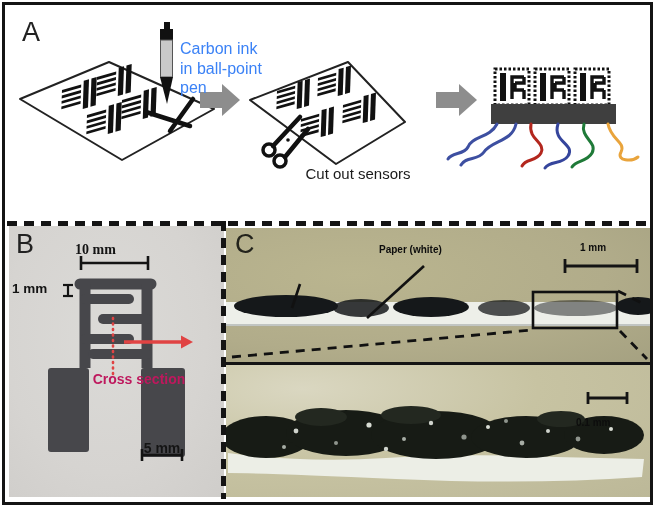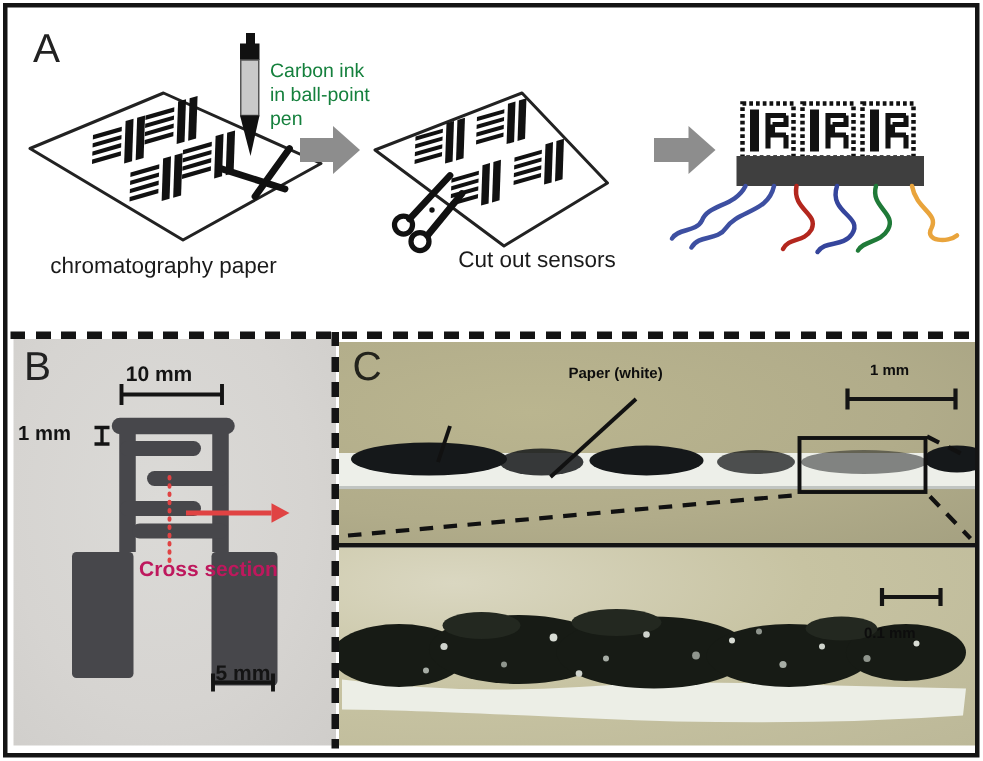--- a/index.html
+++ b/index.html
@@ -7,21 +7,21 @@
        font-family:"Liberation Sans",sans-serif;}
   .border-outer{position:absolute;left:2px;top:2px;right:2px;bottom:2px;
        border:3.5px solid #141414;pointer-events:none;z-index:50;}
   .dash-h{position:absolute;left:7px;top:221px;width:641px;height:4.5px;z-index:40;
        background:repeating-linear-gradient(90deg,#141414 0 10px,transparent 10px 17px);}
   .dash-v{position:absolute;left:221px;top:221px;width:4.5px;height:278px;z-index:40;
        background:repeating-linear-gradient(180deg,#141414 0 10px,transparent 10px 17px);}
   .txt{position:absolute;color:#141414;line-height:1.22;}
   .panel-letter{font-size:27px;color:#222;}
   .caption{font-size:15px;text-align:center;color:#1a1a1a;}
-  .pen-note{font-size:13px;color:#15803d;}
+  .pen-note{font-size:16px;color:#3b82f6;}
   .blabel{font-weight:bold;font-size:14px;}
   .clabel{font-weight:bold;font-size:10px;color:#0d0d0d;}
   .photoB{position:absolute;left:9px;top:226px;width:215px;height:271px;
        background:radial-gradient(ellipse at 45% 40%, #dbdad7 0%, #d6d4d1 60%, #cfcdca 100%);}
   .photoC1{position:absolute;left:226px;top:228px;width:424px;height:134px;
        background:radial-gradient(ellipse at 30% 35%, #bab58f 0%, #b1ac8a 60%, #a5a181 100%);}
   .photoC2{position:absolute;left:226px;top:362px;width:424px;height:135px;box-sizing:border-box;
        border-top:3px solid #141414;
        background:radial-gradient(ellipse at 18% 18%, #dad7c1 0%, #c7c3a2 48%, #bcb898 100%);}
   svg{position:absolute;left:0;top:0;}
@@ -103,21 +103,20 @@
 
   <div class="txt panel-letter" style="left:22px;top:16px;">A</div>
 
   <div class="txt pen-note" style="left:180px;top:39px;">
     <span style="display:block">Carbon ink</span>
     <span style="display:block">in ball-point</span>
     <span style="display:block">pen</span>
   </div>
 
   <div class="txt caption" style="left:23px;top:169px;width:172px;">
-    <span style="display:block">chromatography paper</span>
   </div>
   <div class="txt caption" style="left:288px;top:165px;width:140px;">
     <span style="display:block">Cut out sensors</span>
   </div>
 
   <div class="photoB">
     <svg width="215" height="271" viewBox="0 0 215 271">
       <g stroke="#47474b" fill="none">
 
         <path d="M71,58 H142" stroke-width="11" stroke-linecap="round"></path>
@@ -151,21 +150,21 @@
 
       <path d="M104,92 V152" stroke="#e04343" stroke-width="2.6" stroke-dasharray="1,4.5" stroke-linecap="round"></path>
       <g>
         <path d="M115,116 H172" stroke="#e04343" stroke-width="3.4"></path>
         <polygon points="172,109.5 184,116 172,122.5" fill="#e04343"></polygon>
       </g>
     </svg>
   </div>
 
   <div class="txt panel-letter" style="left:16px;top:228px;">B</div>
-  <div class="txt blabel" style="left:75px;top:241px;width:62px;text-align:center;">10 mm</div>
+  <div class="txt blabel" style="left:75px;top:241px;width:62px;text-align:left;font-family:Liberation Serif, serif;">10 mm</div>
   <div class="txt blabel" style="left:12px;top:281px;font-size:13.5px;">1 mm</div>
   <div class="txt blabel" style="left:85px;top:371px;width:108px;text-align:center;color:#be185d;">Cross section</div>
   <div class="txt blabel" style="left:131px;top:440px;width:62px;text-align:center;">5 mm</div>
 
   <div class="photoC1">
     <svg width="424" height="134" viewBox="0 0 424 134">
 
       <rect x="0" y="74" width="424" height="24" fill="#edefe9"></rect>
       <rect x="0" y="96" width="424" height="2.2" fill="#a9aeae" opacity="0.65"></rect>
 

